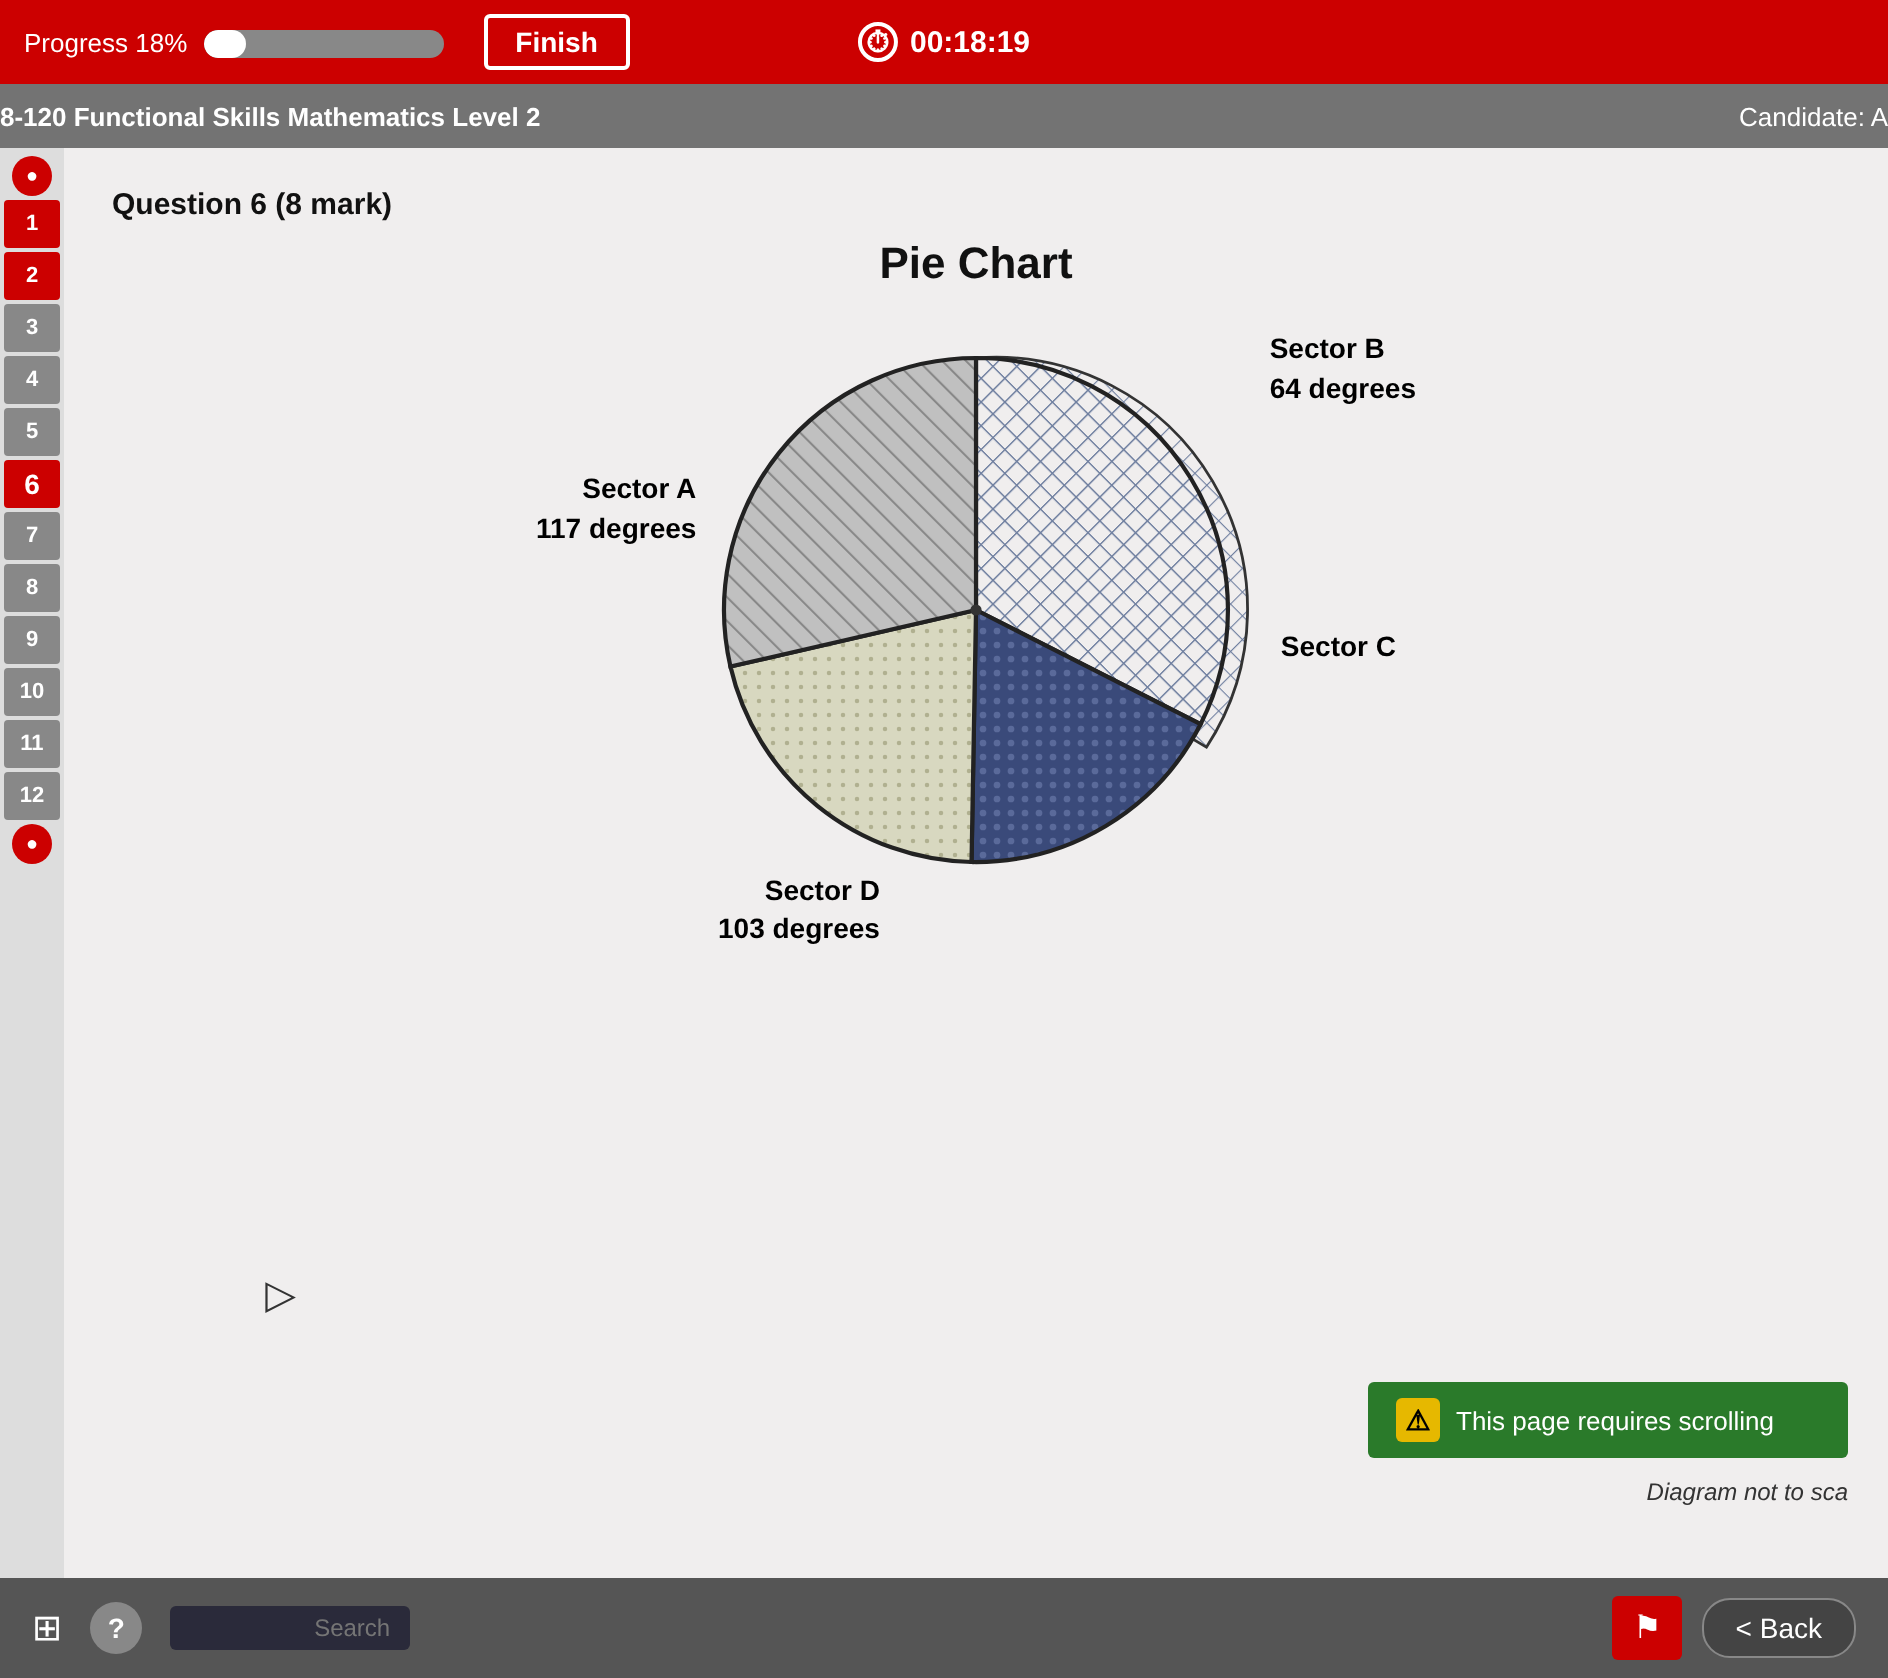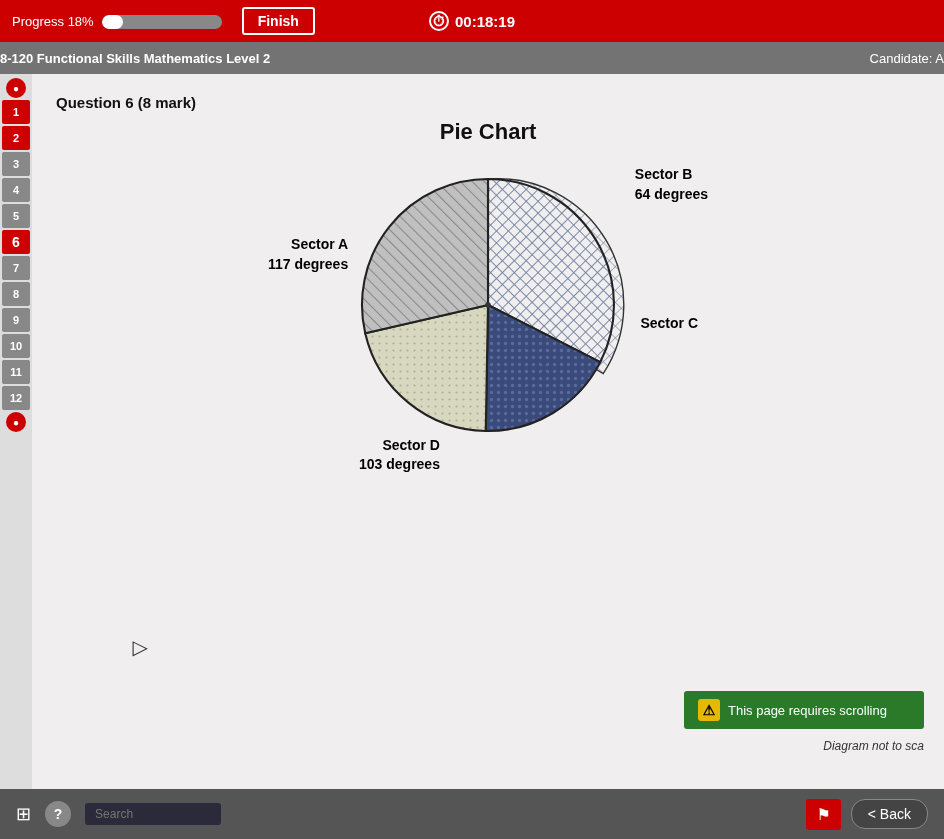--- a/index.html
+++ b/index.html
@@ -326,21 +326,22 @@
       align-items: center;
       gap: 6px;
     }
     .taskbar-search {
       background: #2a2a3a;
       border: none;
       color: white;
       padding: 4px 10px;
       font-size: 12px;
       border-radius: 3px;
-      width: 136px;
+      width: 120px;
+      text-align: right;
     }
 
     .arrow-cursor {
       position: absolute;
       right: 560px;
       top: 480px;
       font-size: 20px;
       color: #333;
       pointer-events: none;
     }

